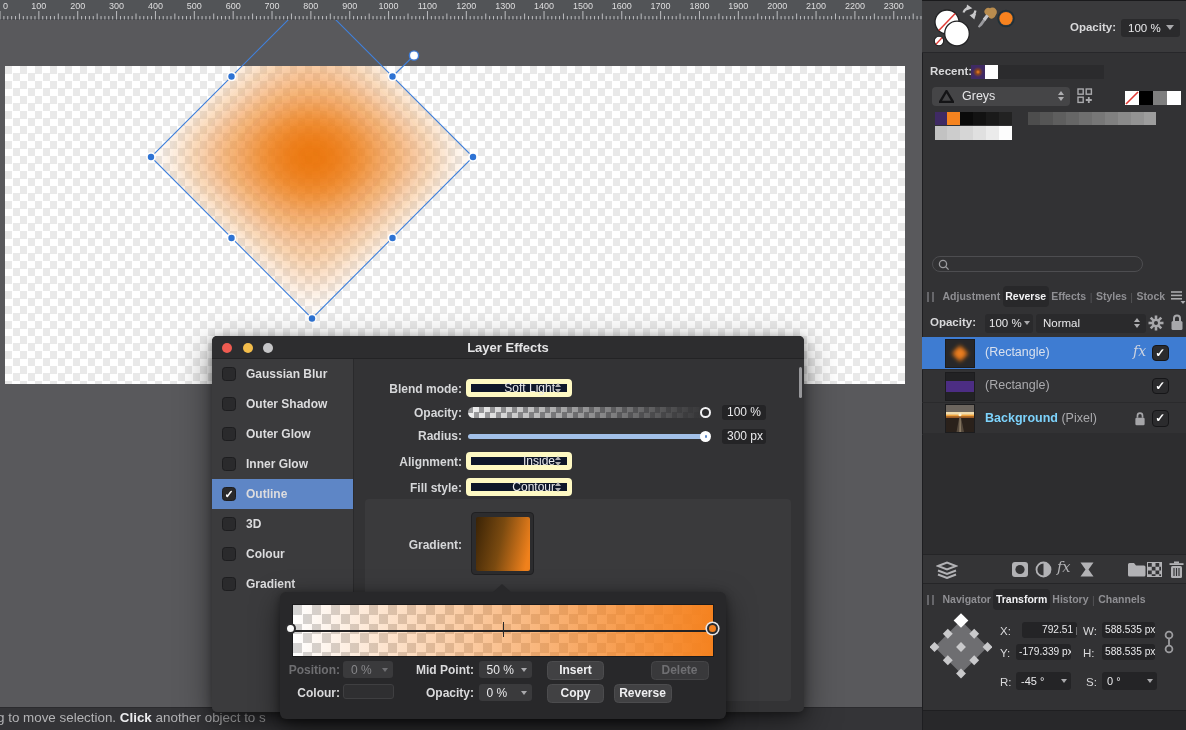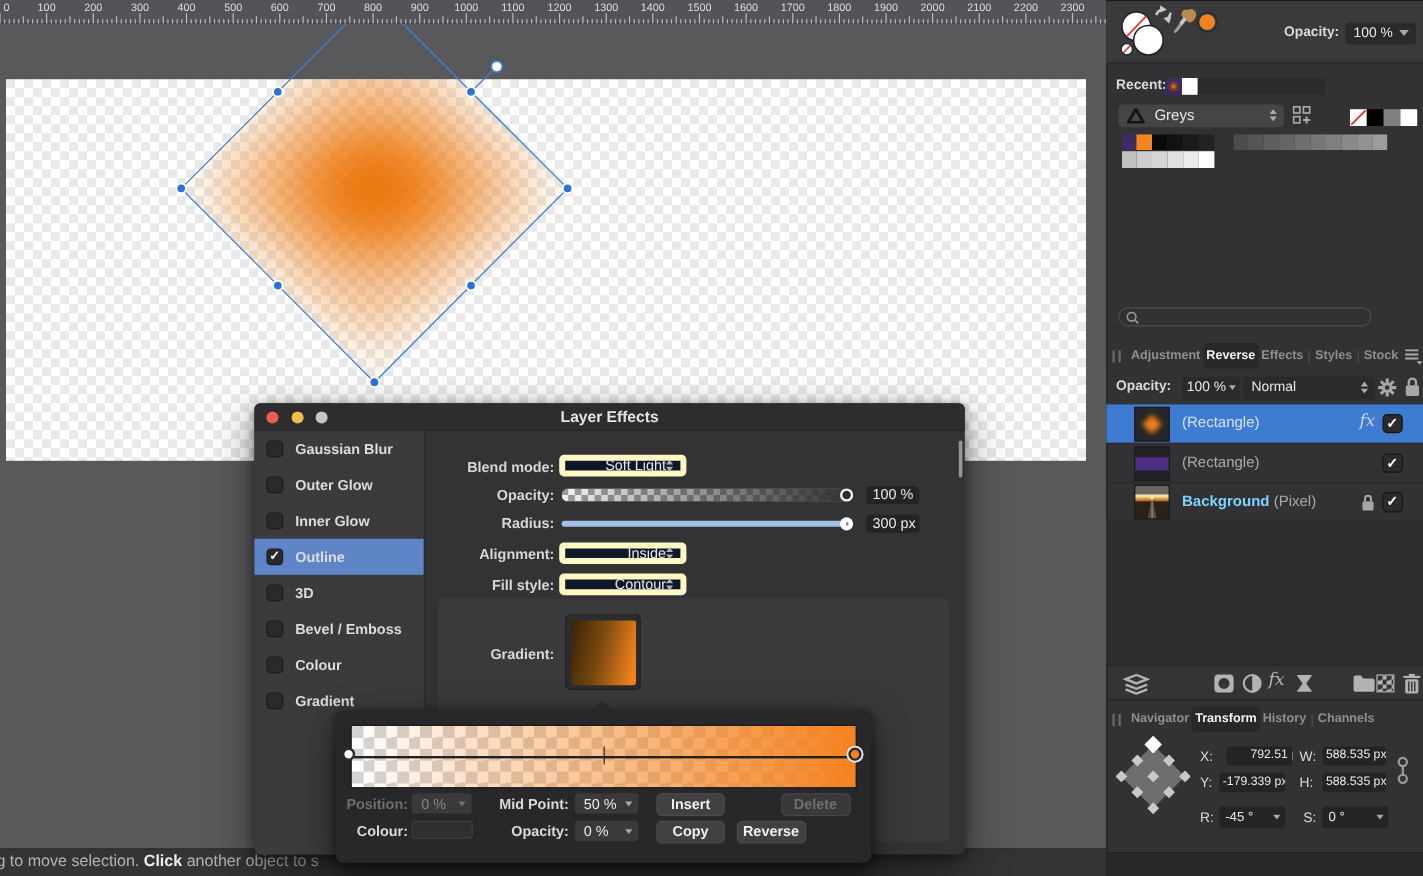--- a/index.html
+++ b/index.html
@@ -509,37 +509,37 @@
       <div class="traffic" style="left:51px; background:#c6c6c8;"></div>
       <div id="dlg-title">Layer Effects</div>
     </div>
     <div id="dlg-sidebar">
         <div class="fx-row">
           <div class="cb"></div>
           <div class="lbl">Gaussian Blur</div>
         </div>
         <div class="fx-row">
           <div class="cb"></div>
+          <div class="lbl">Outer Shadow</div>
+        </div>
+        <div class="fx-row">
+          <div class="cb"></div>
           <div class="lbl">Outer Glow</div>
         </div>
         <div class="fx-row">
           <div class="cb"></div>
           <div class="lbl">Inner Glow</div>
         </div>
         <div class="fx-row selected">
           <div class="cb">✓</div>
           <div class="lbl">Outline</div>
         </div>
         <div class="fx-row">
           <div class="cb"></div>
           <div class="lbl">3D</div>
-        </div>
-        <div class="fx-row">
-          <div class="cb"></div>
-          <div class="lbl">Bevel / Emboss</div>
         </div>
         <div class="fx-row">
           <div class="cb"></div>
           <div class="lbl">Colour</div>
         </div>
         <div class="fx-row">
           <div class="cb"></div>
           <div class="lbl">Gradient</div>
         </div>
       </div>

